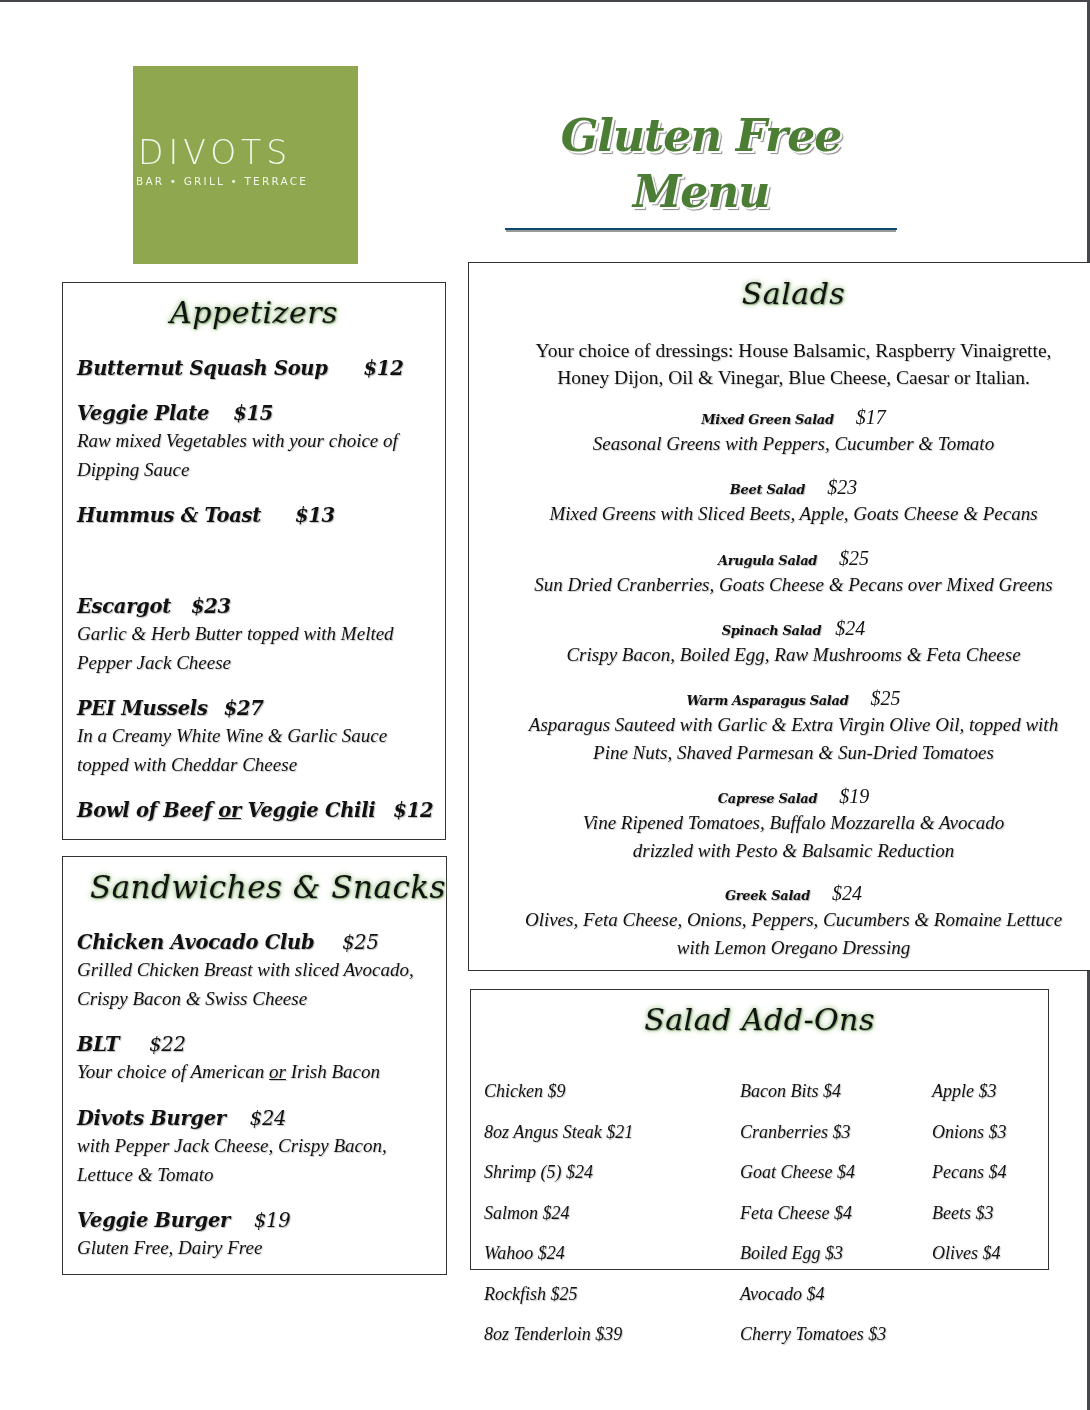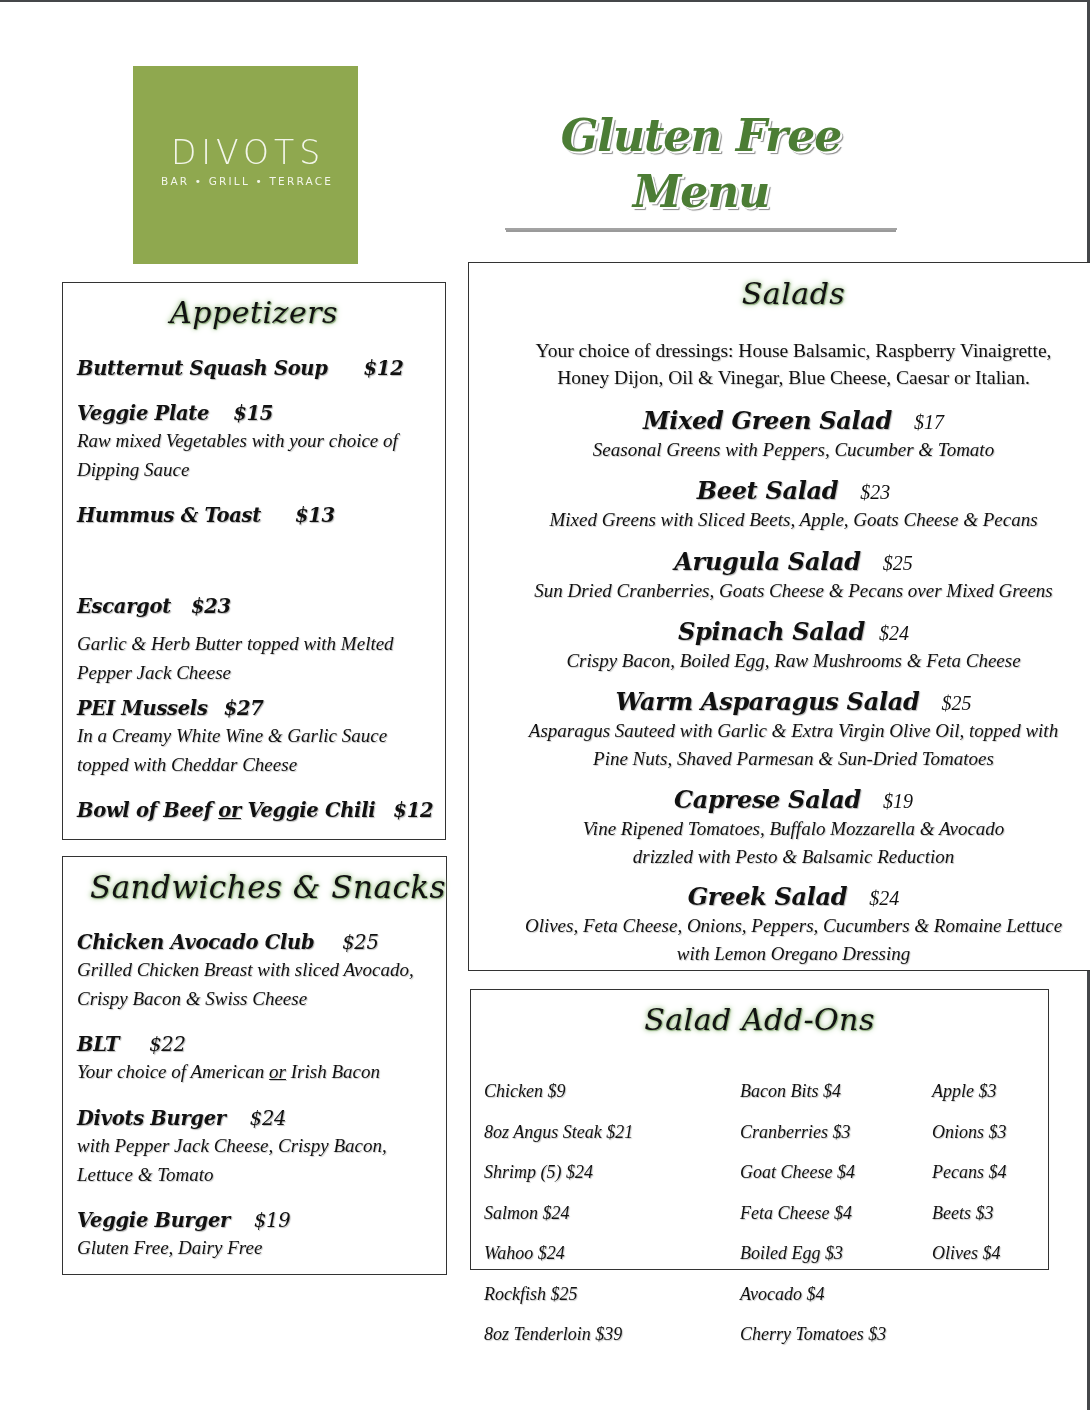--- a/index.html
+++ b/index.html
@@ -5,40 +5,40 @@
     * { box-sizing: border-box; margin: 0; padding: 0; }
     html, body { width: 1090px; height: 1410px; background: #ffffff; overflow: hidden; }
     body { position: relative; font-family: "DejaVu Serif", "Liberation Serif", serif; color: #111; }
 
     .page-edge-top { position: absolute; left: 0; top: 0; width: 1090px; height: 2px; background: #45474a; }
     .page-edge-right { position: absolute; left: 1087px; top: 0; width: 3px; height: 1410px; background: #45474a; }
 
     .logo {
       position: absolute; left: 133px; top: 66px; width: 225px; height: 198px;
       background: #8fa84f;
-      display: flex; flex-direction: column; align-items: center; justify-content: center;
+      display: flex; flex-direction: column; justify-content: center;
       color: #f3f6ea;
     }
     .logo-word {
       font-family: "DejaVu Sans", "Liberation Sans", sans-serif;
       font-weight: 200; font-size: 33px; letter-spacing: 5px; line-height: 1;
       margin-top: -8px; margin-left: 5px;
     }
     .logo-sub {
       font-family: "DejaVu Sans", "Liberation Sans", sans-serif;
       font-size: 10.5px; letter-spacing: 2.2px; margin-top: 6px; margin-left: 3px;
     }
 
     .main-title {
       position: absolute; left: 505px; top: 108px; width: 392px; text-align: center;
       font-family: "DejaVu Serif", "Liberation Serif", serif;
       font-style: italic; font-weight: bold; font-size: 44px; letter-spacing: -1px;
       color: #4c7d35;
       text-shadow: 2px 2px 0 #ffffff, 3px 3px 1px #8a8a8a;
-      border-bottom: 2px solid #a3a3a3;
+      border-bottom: 2px solid #0c4a6e;
       box-shadow: 0 3px 0 -1px #9a9a9a;
       line-height: 56px;
       padding-bottom: 8px;
     }
 
     .box {
       position: absolute; border: 1.5px solid #333; background: #fff;
     }
     .box-title {
       text-align: center;
@@ -75,21 +75,21 @@
     
     #box-salads { left: 468px; top: 262px; width: 651px; height: 709px; padding-left: 40px; }
     #box-salads .box-title { position: absolute; left: 0; right: 0; top: 13px; font-size: 30px; }
     .salad-intro {
       position: absolute; left: 0; right: 0; top: 74px; text-align: center;
       font-family: "Liberation Serif", "DejaVu Serif", serif;
       font-size: 19.5px; line-height: 27px; color: #111;
       text-shadow: 1px 1px 1px #c8c8c8;
     }
     .salad-item { position: absolute; left: 0; right: 0; text-align: center; }
-    .salad-item .item-name { font-size: 24px; }
+    .salad-item .item-name { font-size: 13px; }
     .salad-item .item-price { margin-left: 22px; font-family: "Liberation Serif", "DejaVu Serif", serif; font-weight: normal; font-size: 20px; }
     .salad-item .item-desc { font-size: 19px; line-height: 27px; margin-top: 1px; }
 
     
     #box-addons { left: 470px; top: 989px; width: 579px; height: 281px; }
     #box-addons .box-title { position: absolute; left: 0; right: 0; top: 12px; font-size: 30px; }
     .addon-col { position: absolute; top: 75px; }
     .addon-col div {
       font-family: "Liberation Serif", "DejaVu Serif", serif;
       font-style: italic; font-size: 18px; line-height: 28.5px;
@@ -122,21 +122,21 @@
     <div class="item-desc">Dipping Sauce</div>
   </div>
 
   <div class="left-item" style="top:221px">
     <span class="item-name">Hummus &amp; Toast</span><span class="item-name item-price" style="margin-left:34px">$13</span>
   </div>
 
 
   <div class="left-item" style="top:312px">
     <span class="item-name">Escargot</span><span class="item-name item-price" style="margin-left:20px">$23</span>
-    <div class="item-desc" style="margin-top:11px">Garlic &amp; Herb Butter topped with Melted</div>
+    <div class="item-desc" style="margin-top:1px">Garlic &amp; Herb Butter topped with Melted</div>
     <div class="item-desc">Pepper Jack Cheese</div>
   </div>
 
   <div class="left-item" style="top:414px">
     <span class="item-name">PEI Mussels</span><span class="item-name item-price" style="margin-left:16px">$27</span>
     <div class="item-desc" style="margin-top:1px">In a Creamy White Wine &amp; Garlic Sauce</div>
     <div class="item-desc">topped with Cheddar Cheese</div>
   </div>
 
   <div class="left-item" style="top:516px">

